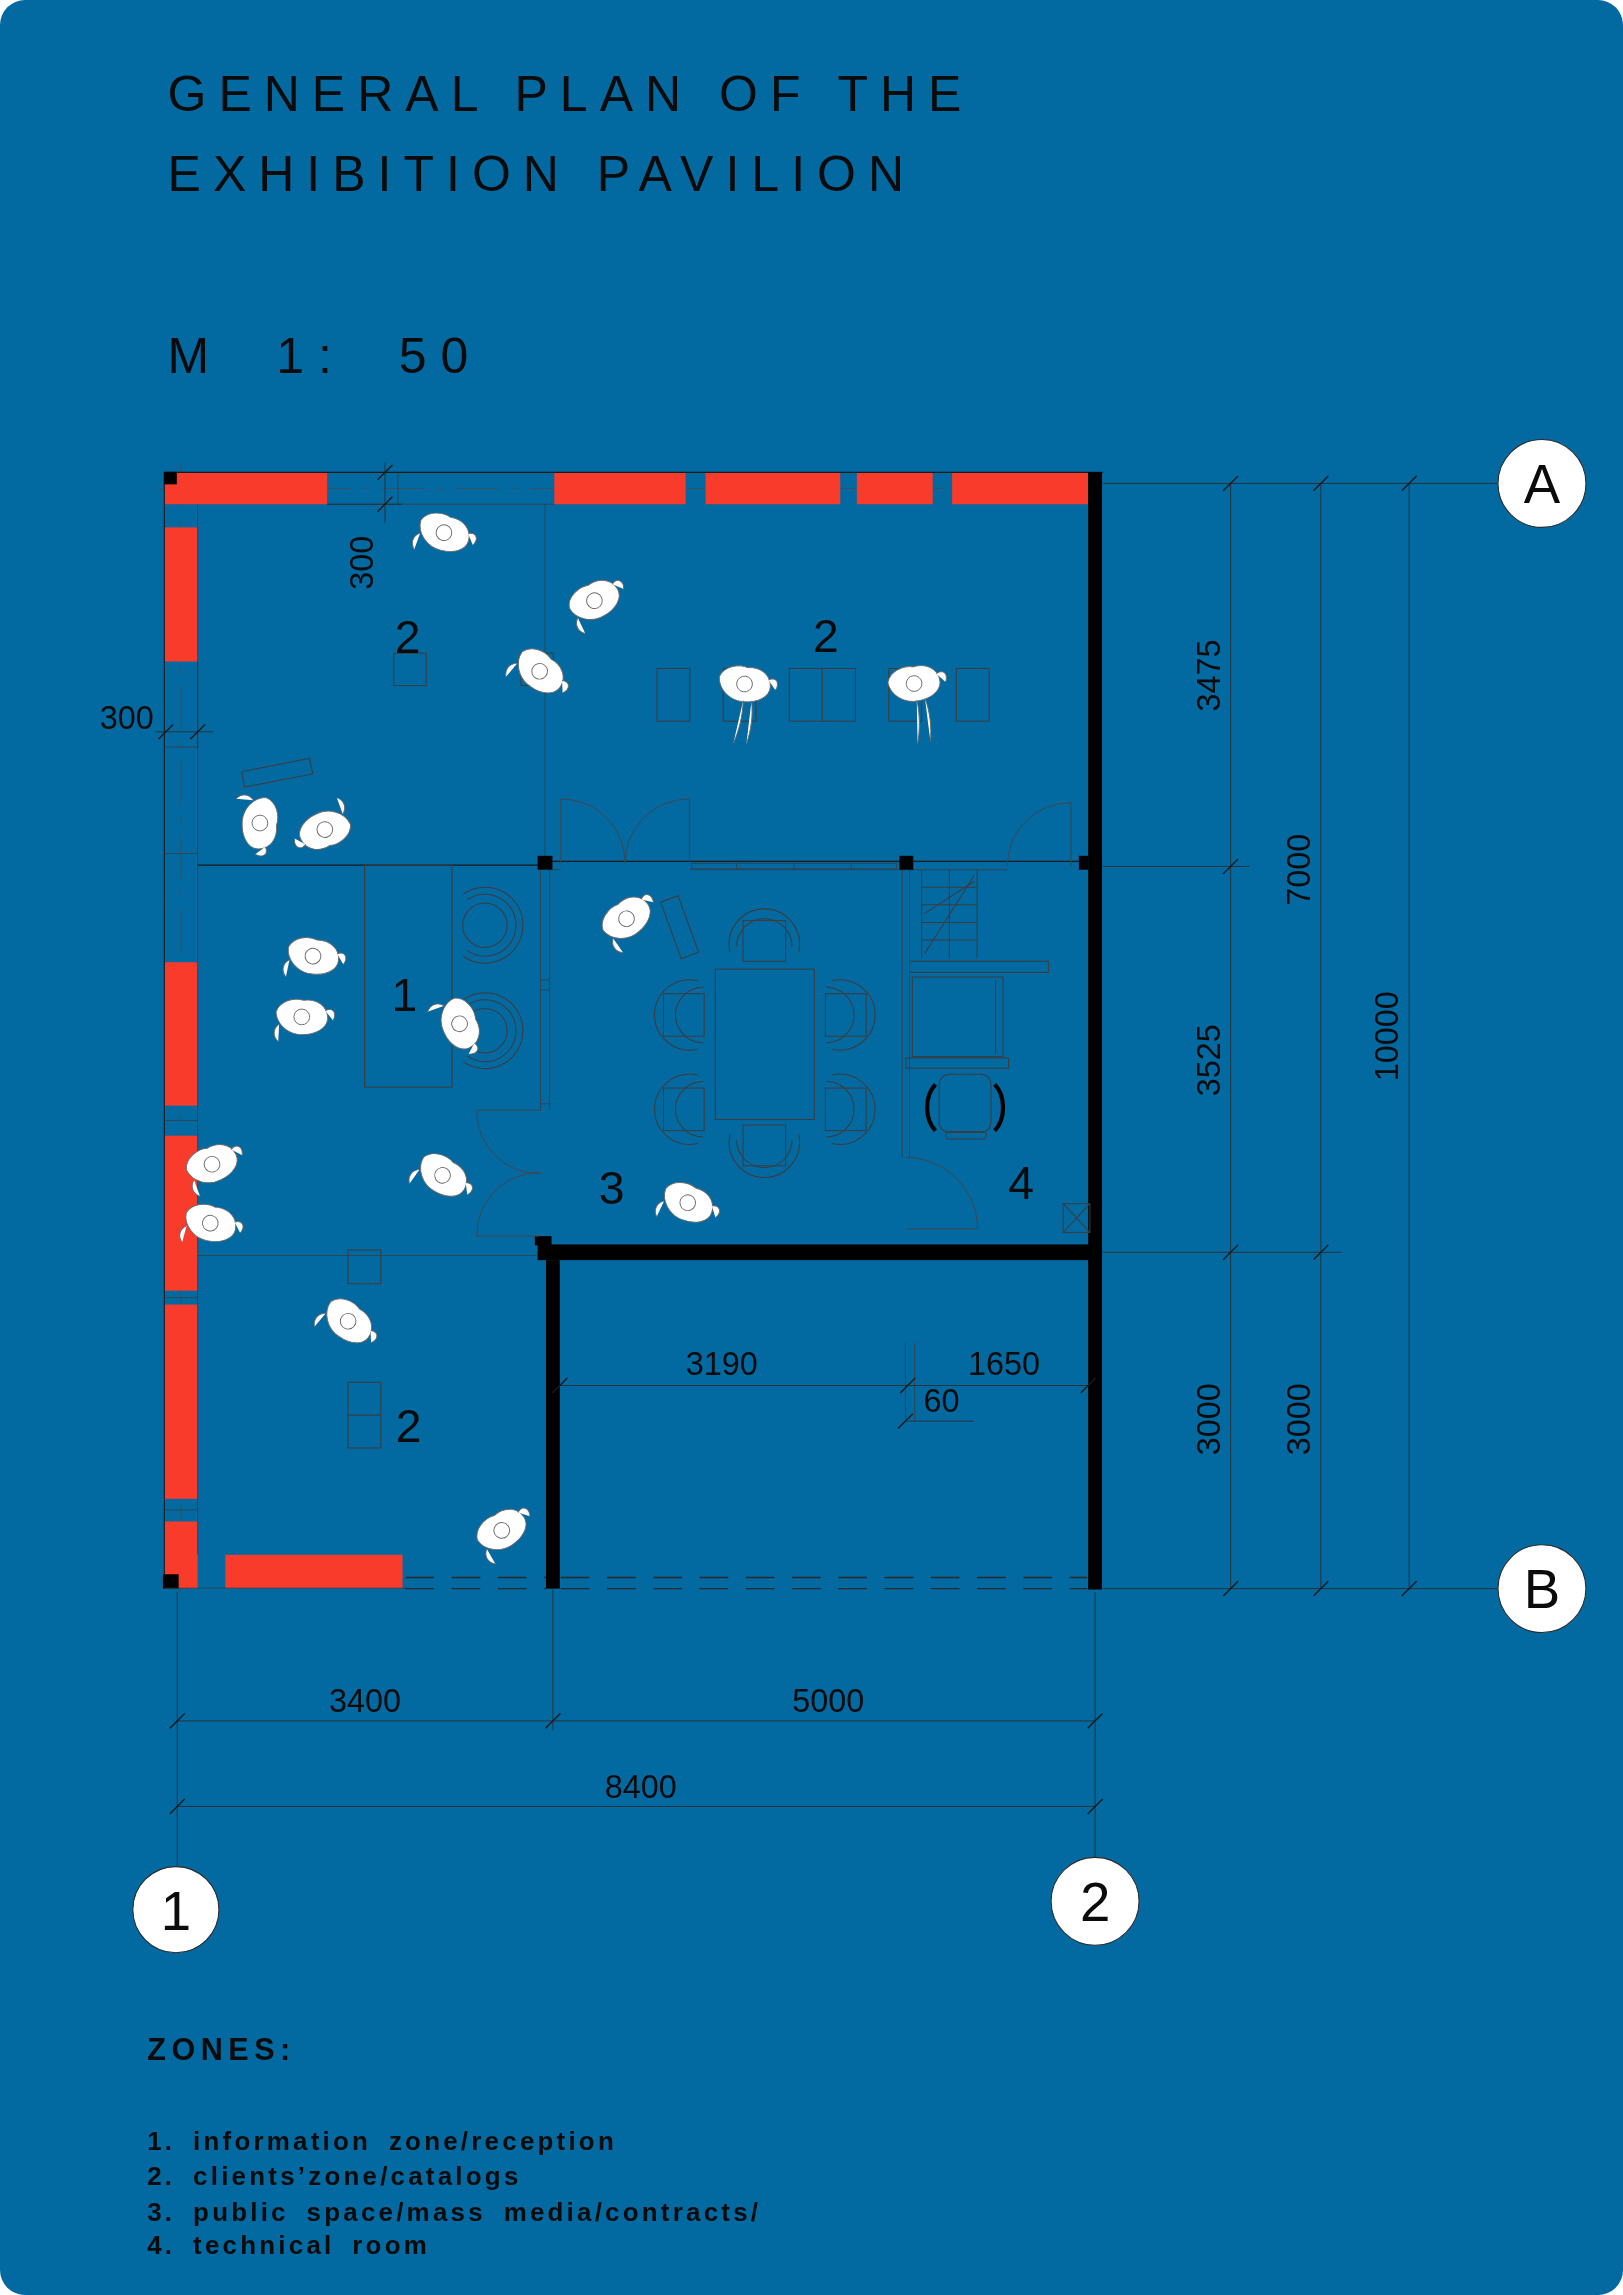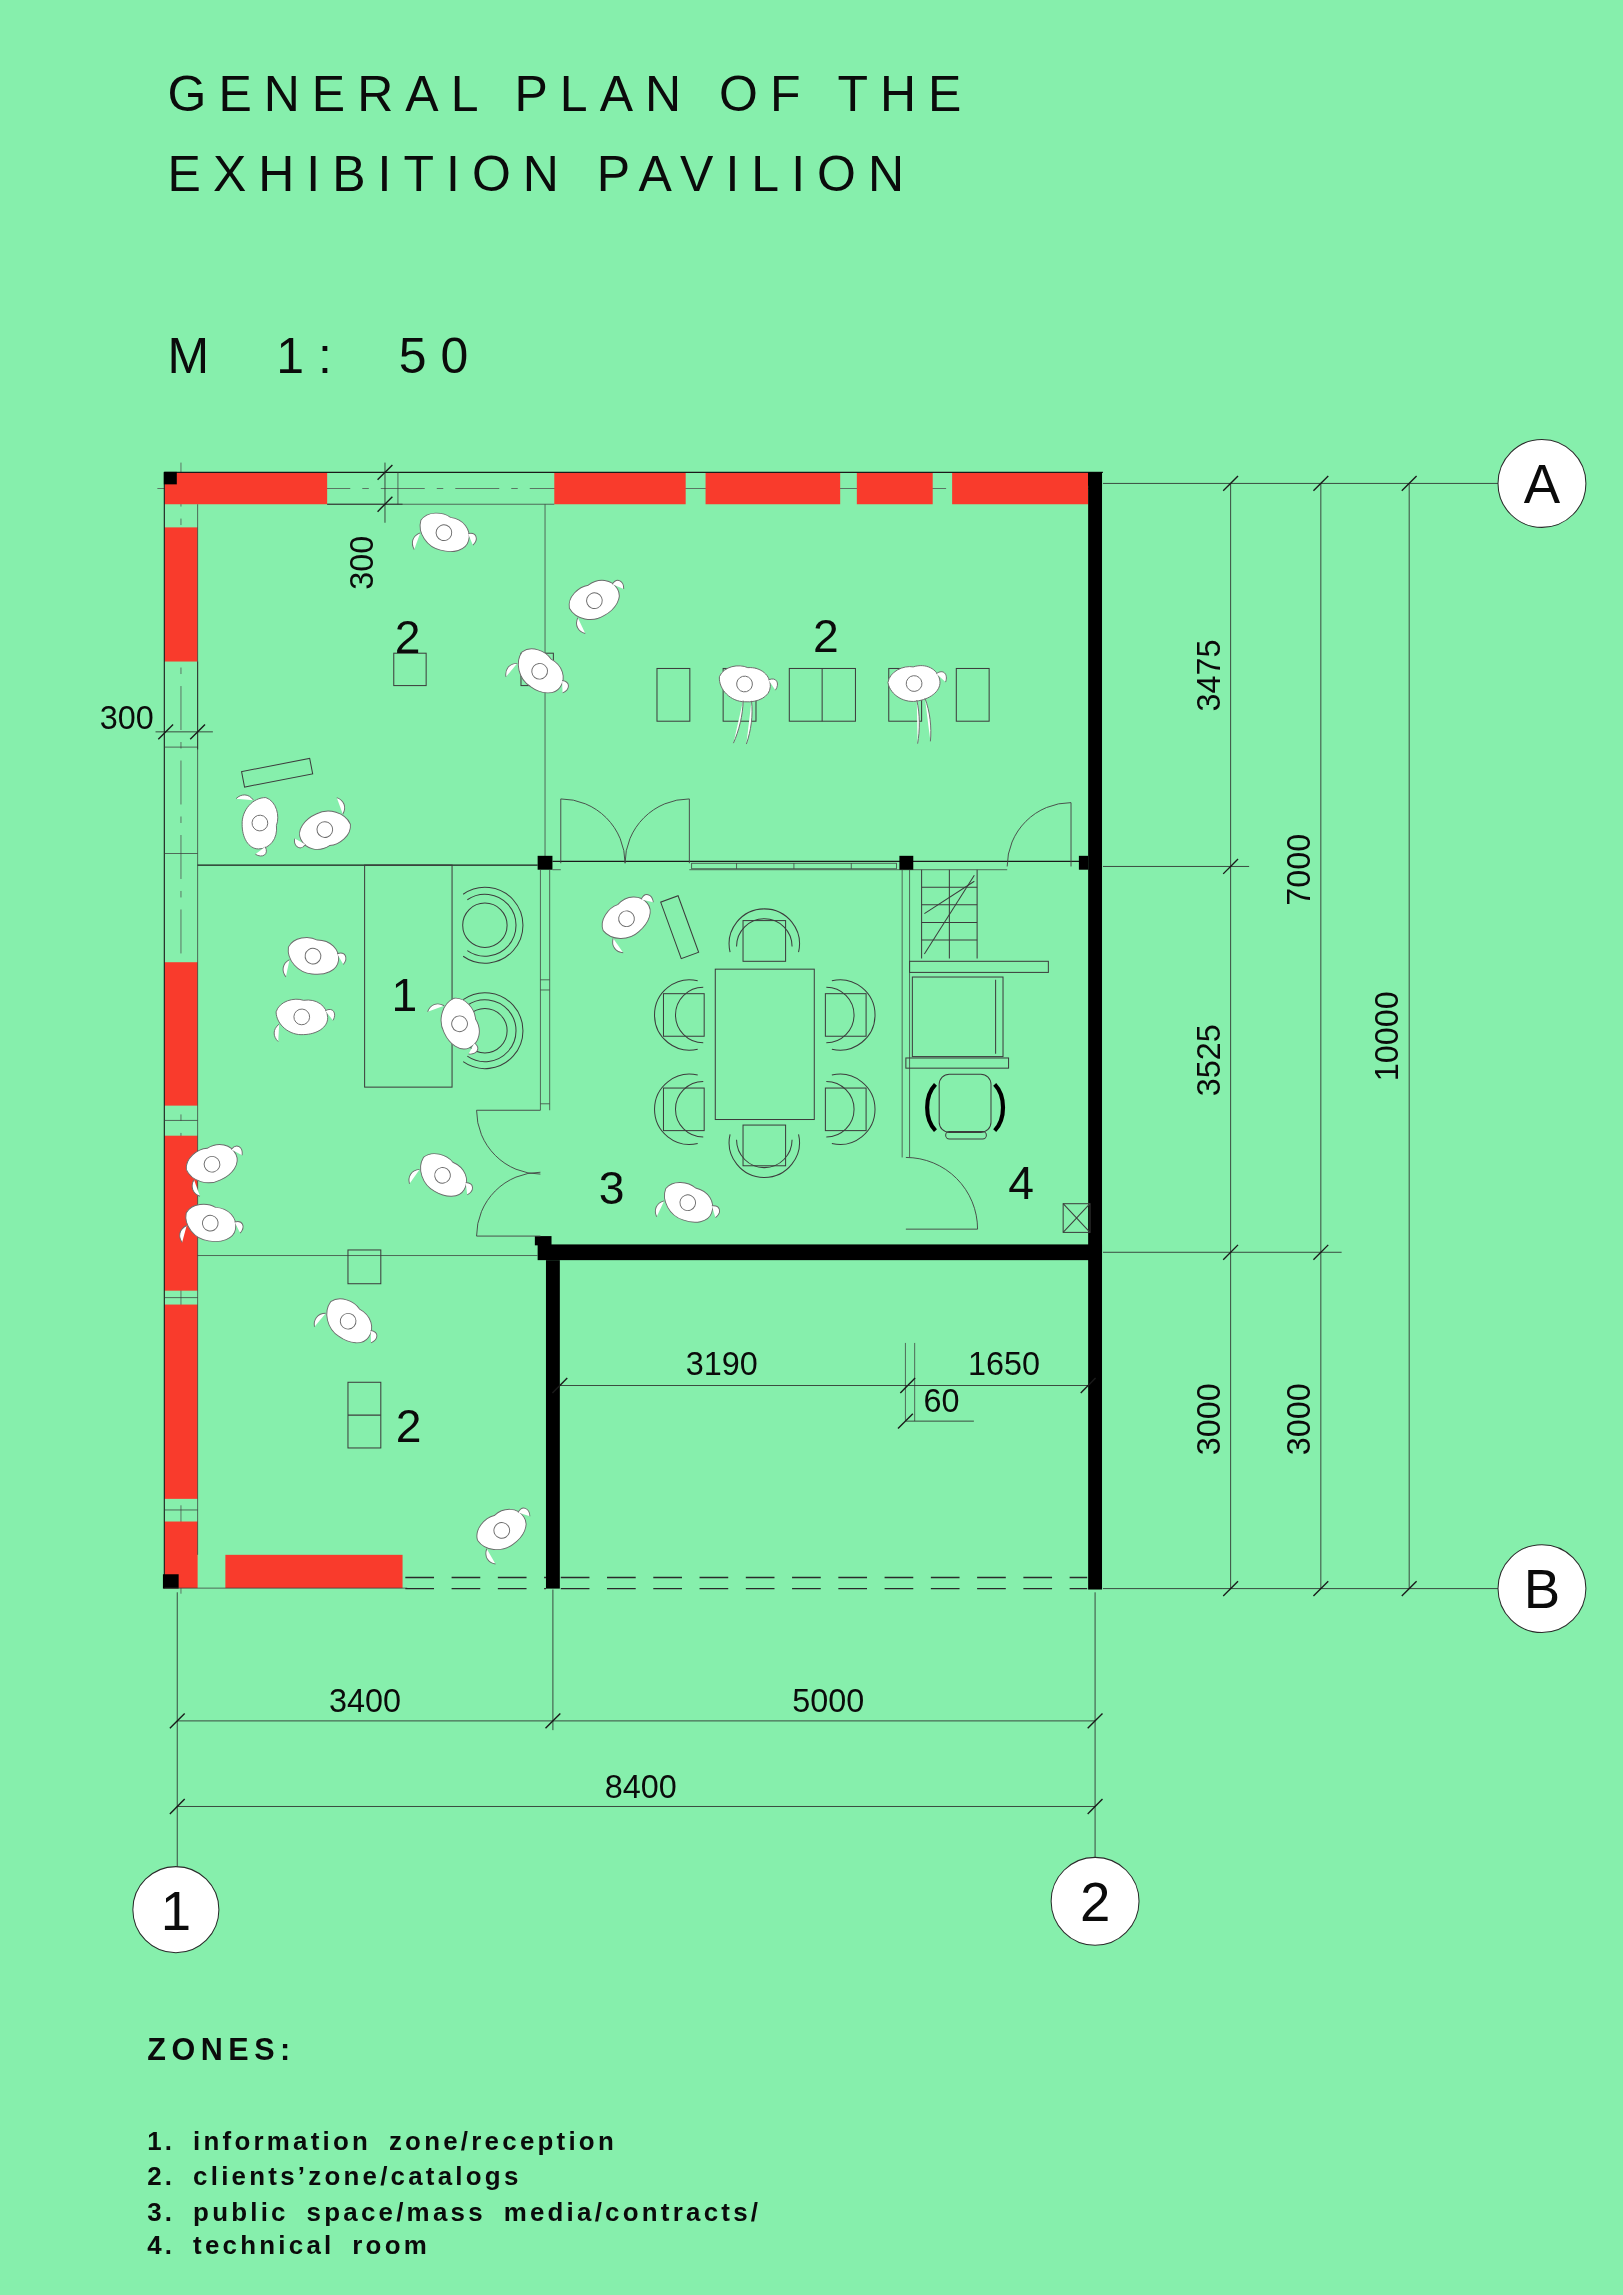--- a/index.html
+++ b/index.html
@@ -1,16 +1,16 @@
 <!DOCTYPE html>
 <html style="font-size:7.4px"><head>
 <meta charset="utf-8">
 <style>
   html,body{margin:0;padding:0;background:#ffffff;}
-  .page{width:1623px;height:2295px;position:relative;background:#86efac;font-family:"Liberation Sans",sans-serif;}
+  .page{width:1623px;height:2295px;position:relative;background:#0369a1;font-family:"Liberation Sans",sans-serif;border-radius:25px;}
   svg{display:block;}
   
   .t-title{font-size:108px;letter-spacing:26px;fill:#0b0b0b;font-weight:500;}
   .t-scale{font-size:108px;letter-spacing:30px;word-spacing:55px;fill:#0b0b0b;font-weight:500;}
   .t-dim{font-size:70px;fill:#0b0b0b;}
   .t-zone{font-size:100px;fill:#0b0b0b;}
   .t-grid{font-size:118px;fill:#0b0b0b;}
   .t-legend-h{font-size:66px;letter-spacing:12px;fill:#0b0b0b;font-weight:bold;}
   .t-legend{font-size:56px;letter-spacing:7px;word-spacing:16px;fill:#0b0b0b;font-weight:bold;}
   

